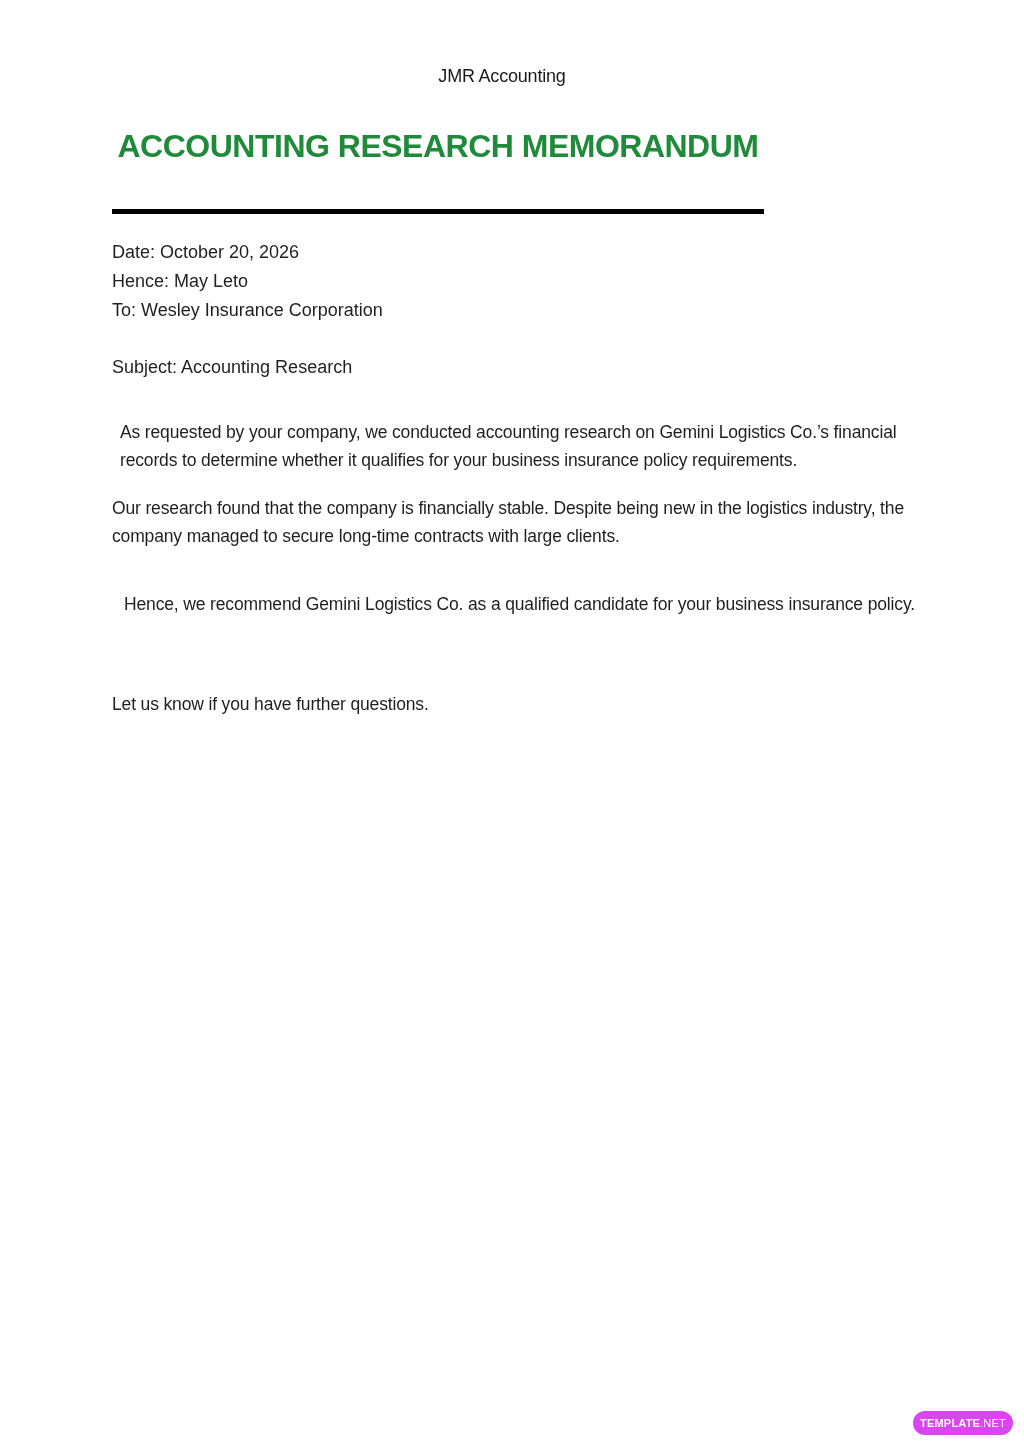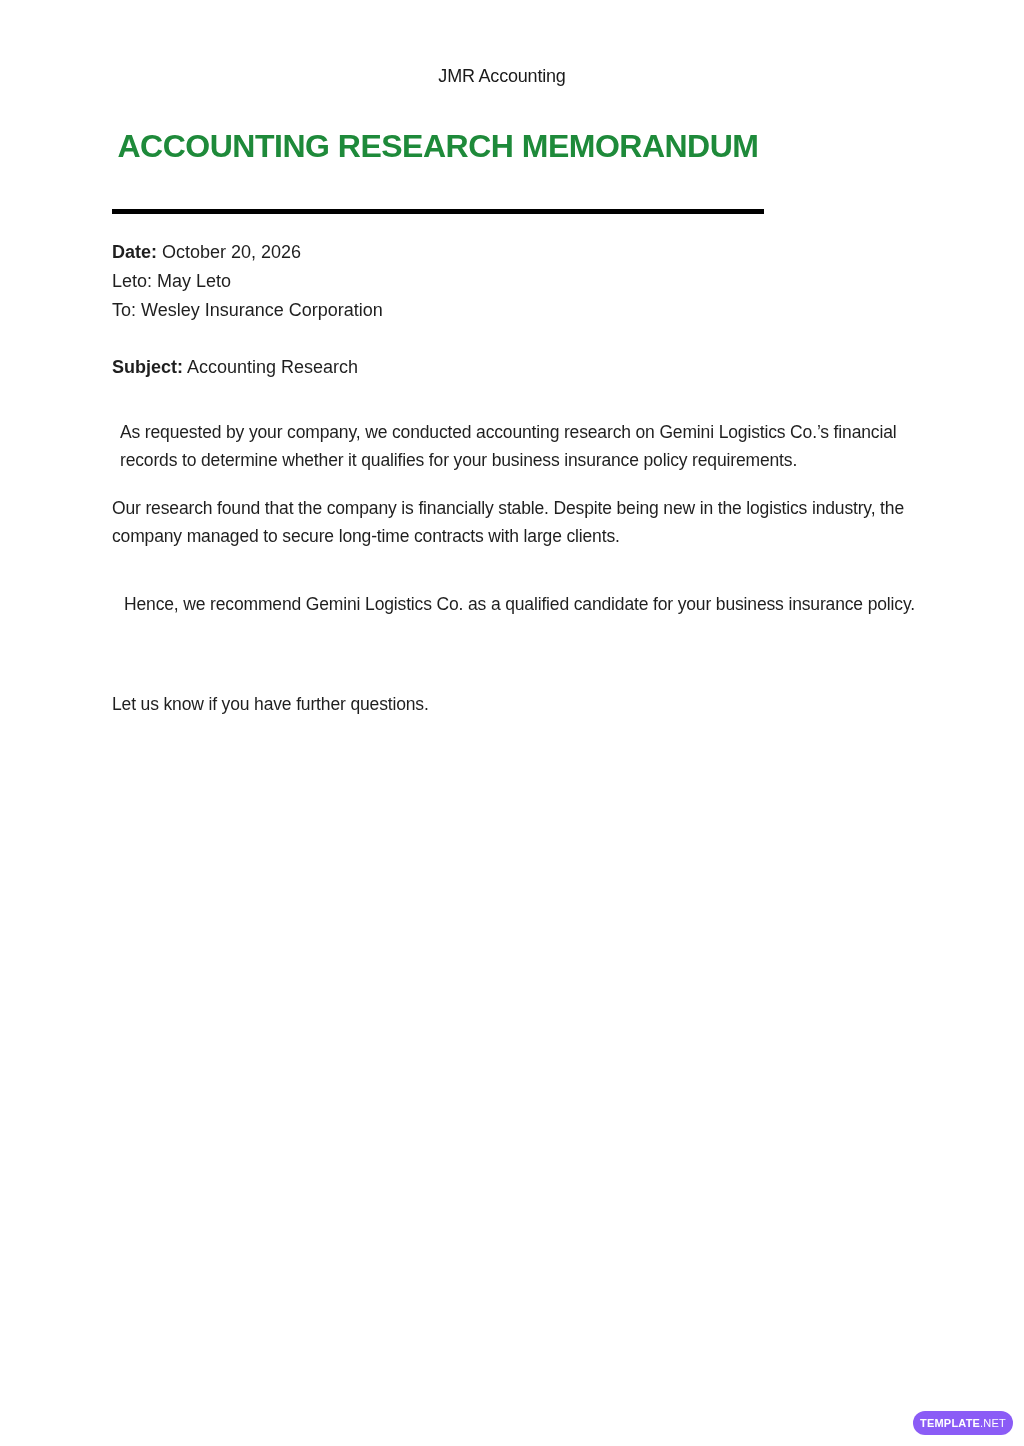--- a/index.html
+++ b/index.html
@@ -45,21 +45,21 @@
       height: 5px;
       background: #000000;
     }
     .meta {
       position: absolute;
       left: 112px;
       font-size: 18px;
       line-height: 29px;
       color: #1f1f1f;
     }
-    .meta .lbl { font-weight: bold; }
+    .meta .lbl { font-weight: normal; }
     .line-date { top: 238px; }
     .line-from { top: 267px; }
     .line-to { top: 296px; }
     .line-subject { top: 353px; }
     .para {
       position: absolute;
       left: 112px;
       width: 800px;
       font-size: 17.5px;
       line-height: 28px;
@@ -70,21 +70,21 @@
     .p2 { top: 494px; }
     .p3 { top: 578px; }
     .p4 { top: 690px; }
     .badge {
       position: absolute;
       top: 1411px;
       left: 913px;
       width: 100px;
       height: 24px;
       border-radius: 12px;
-      background: #8b5cf6;
+      background: #d946ef;
       color: #ffffff;
       font-size: 11px;
       line-height: 24px;
       text-align: center;
       letter-spacing: 0.2px;
     }
     .badge .strong { font-weight: bold; }
   </style>
 </head>
 <body>
@@ -95,21 +95,21 @@
 
   <div class="title">ACCOUNTING RESEARCH MEMORANDUM</div>
 
   <div class="rule"></div>
 
   <div class="meta line-date">
     <span class="lbl">Date:</span><span> October 20, 2026</span>
   </div>
 
   <div class="meta line-from bold">
-    <span>Leto:</span><span> May Leto</span>
+    <span>Hence:</span><span> May Leto</span>
   </div>
 
   <div class="meta line-to bold">
     <span>To:</span><span> Wesley Insurance Corporation</span>
   </div>
 
   <div class="meta line-subject">
     <span class="lbl">Subject:</span><span> Accounting Research</span>
   </div>
 

